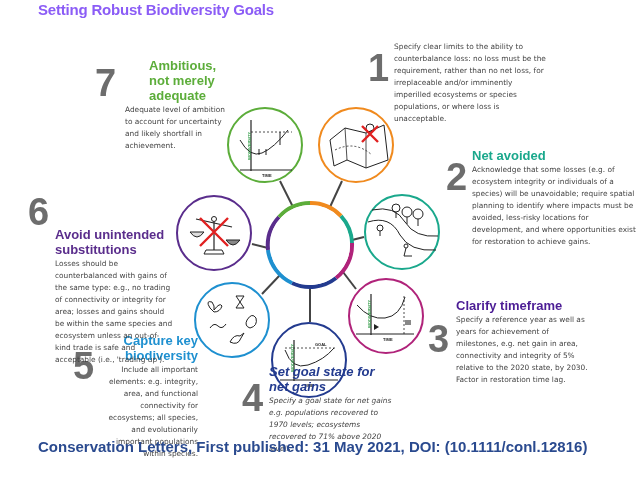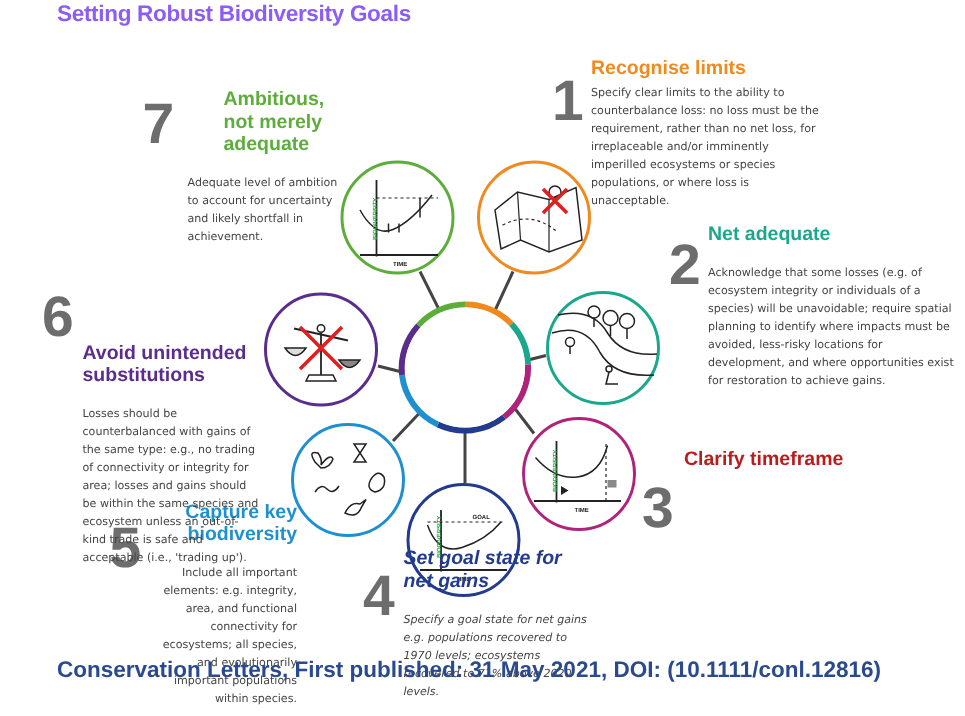--- a/index.html
+++ b/index.html
@@ -1,21 +1,21 @@
 <!DOCTYPE html>
 <html><head>
 <meta charset="utf-8">
 <style>
   html, body { margin:0; padding:0; background:#ffffff; }
   body { width:643px; height:477px; position:relative; overflow:hidden; font-family:"Liberation Sans", sans-serif; }
   .title { position:absolute; left:38px; top:1px; font-size:15px; font-weight:bold; color:#8b5cf6; letter-spacing:-0.2px; }
   .block { position:absolute; }
   .num { position:absolute; font-family:"Liberation Sans", sans-serif; font-weight:bold; color:#6d6d6d; line-height:1; }
   .head { font-weight:bold; font-size:13px; line-height:15px; }
-  .desc { font-family:"DejaVu Sans", sans-serif; font-size:7.4px; line-height:12px; color:#444; margin-top:13px; }
+  .desc { font-family:"DejaVu Sans", sans-serif; font-size:7.4px; line-height:12px; color:#444; margin-top:1px; }
   .footer { position:absolute; left:38px; top:438px; font-size:15px; font-weight:bold; color:#2a4a8f; }
   svg.diagram { position:absolute; left:0; top:0; }
 </style>
 </head>
 <body>
 
 <div class="title">Setting Robust Biodiversity Goals</div>
 
 <svg class="diagram" width="643" height="477" viewBox="0 0 643 477" xmlns="http://www.w3.org/2000/svg">
 
@@ -126,37 +126,37 @@
   <div class="num" style="left:-5px; top:6px; font-size:38px;">7</div>
   <div style="margin-left:25px;">
     <div class="head" style="color:#5cad3a;margin-left:24px;">Ambitious, not merely adequate</div>
     <div class="desc">Adequate level of ambition to account for uncertainty and likely shortfall in achievement.</div>
   </div>
 </div>
 
 <div class="block" style="left:370px; top:37px; width:180px;">
   <div class="num" style="left:-2px; top:12px; font-size:38px;">1</div>
   <div style="margin-left:24px;">
-    <div class="head" style="color:#f08a1e;">Recognise limits</div>
     <div class="desc" style="margin-top:4px;">Specify clear limits to the ability to counterbalance loss: no loss must be the requirement, rather than no net loss, for irreplaceable and/or imminently imperilled ecosystems or species populations, or where loss is unacceptable.</div>
   </div>
 </div>
 
 <div class="block" style="left:448px; top:148px; width:190px;">
   <div class="num" style="left:-2px; top:10px; font-size:38px;">2</div>
   <div style="margin-left:24px;">
-    <div class="head" style="color:#1aa88c;">Net adequate</div>
+    <div class="head" style="color:#1aa88c;">Net avoided</div>
     <div class="desc">Acknowledge that some losses (e.g. of ecosystem integrity or individuals of a species) will be unavoidable; require spatial planning to identify where impacts must be avoided, less-risky locations for development, and where opportunities exist for restoration to achieve gains.</div>
   </div>
 </div>
 
 <div class="block" style="left:432px; top:298px; width:160px;">
   <div class="num" style="left:-4px; top:22px; font-size:38px;">3</div>
   <div style="margin-left:24px;">
-    <div class="head" style="color:#b91c1c;">Clarify timeframe</div>
+    <div class="head" style="color:#4c1d95;">Clarify timeframe</div>
+    <div class="desc">Specify a reference year as well as years for achievement of milestones, e.g. net gain in area, connectivity and integrity of 5% relative to the 2020 state, by 2030. Factor in restoration time lag.</div>
   </div>
 </div>
 
 <div class="block" style="left:245px; top:443px; width:0;"></div>
 <div class="block" style="left:244px; top:364px; width:150px;">
   <div class="num" style="left:-2px; top:15px; font-size:38px;">4</div>
   <div style="margin-left:25px;font-style:italic;">
     <div class="head" style="color:#233b8f;">Set goal state for net gains</div>
     <div class="desc">Specify a goal state for net gains e.g. populations recovered to 1970 levels; ecosystems recovered to 71% above 2020 levels.</div>
   </div>

